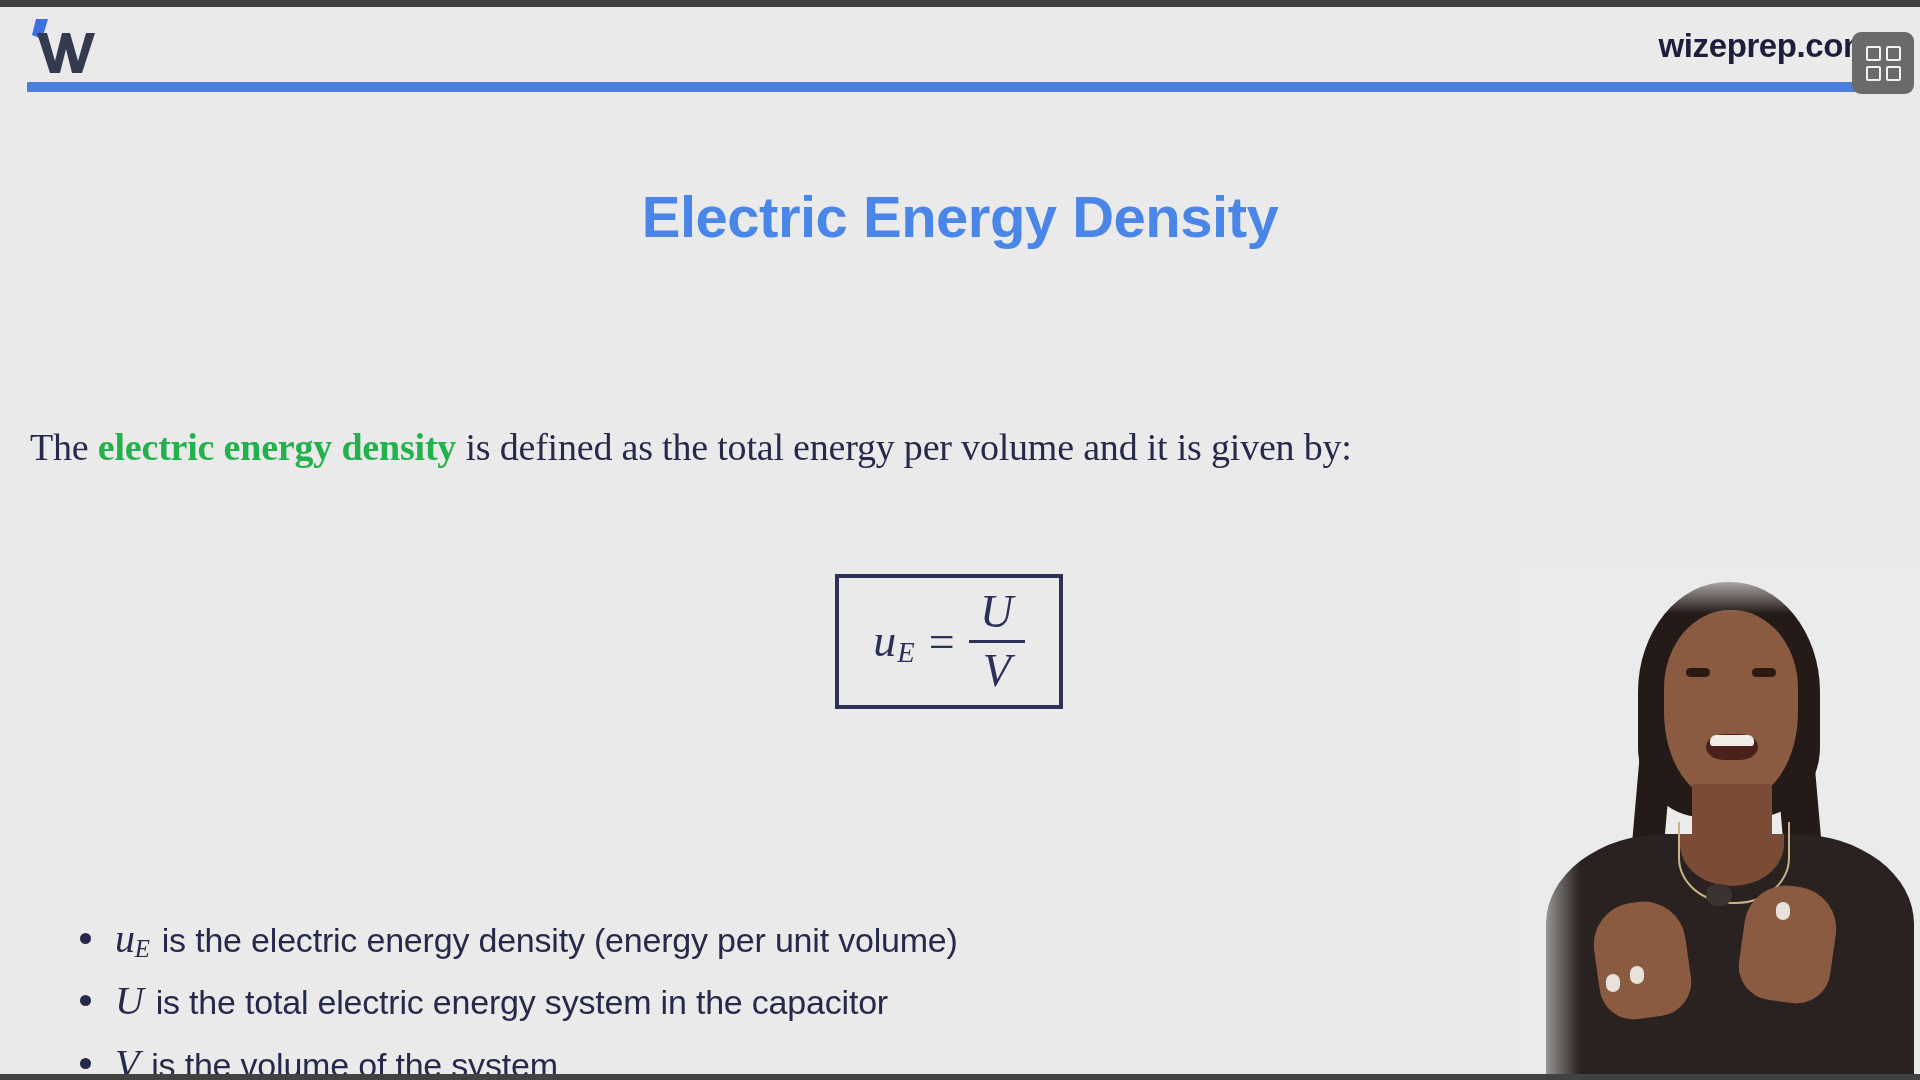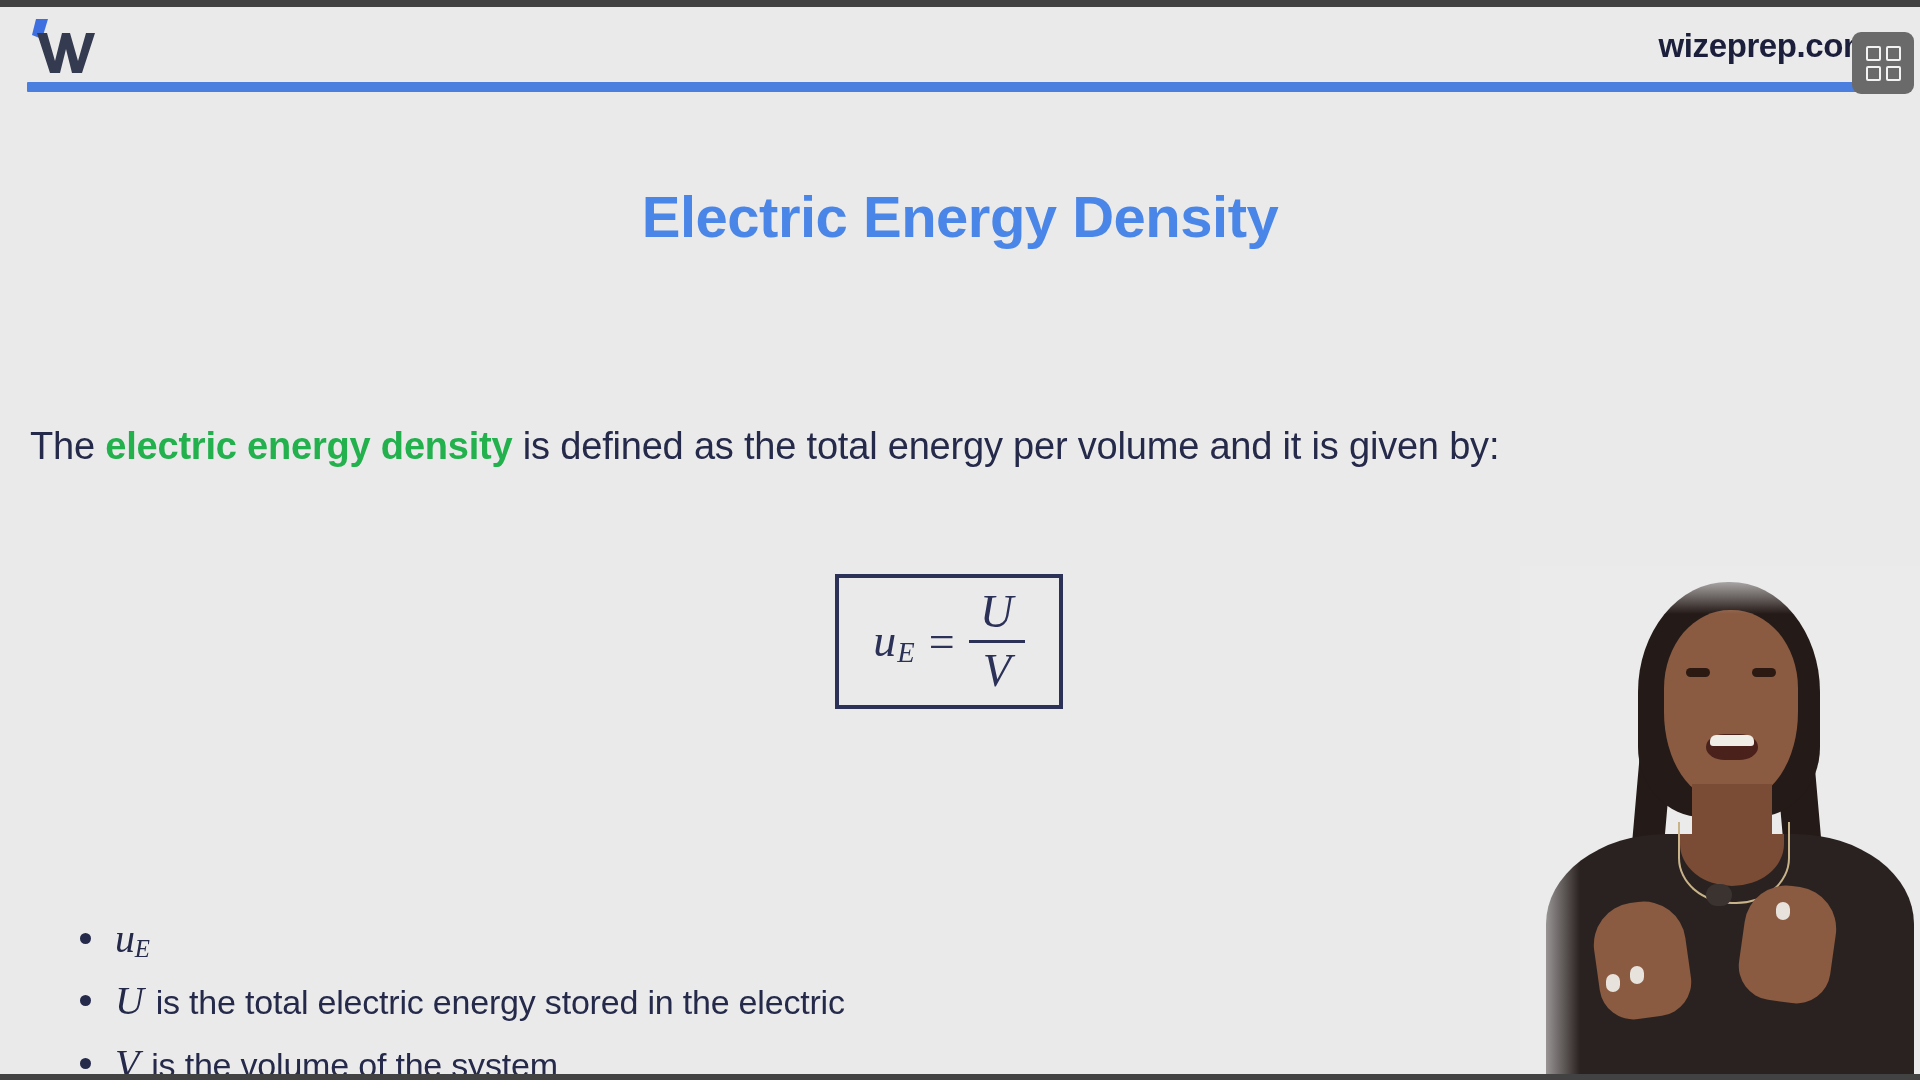--- a/index.html
+++ b/index.html
@@ -126,20 +126,21 @@
 
   #intro-line {
     position: absolute;
     top: 330px;
     left: 30px;
     width: 1700px;
     font-size: 38px;
     color: #252a4a;
     letter-spacing: -0.2px;
     white-space: nowrap;
+    font-family: Liberation Serif, serif;
   }
   #intro-line .hl {
     color: #22b14c;
     font-weight: 700;
   }
 
   
   #formula-box {
     position: absolute;
     top: 479px;
@@ -434,26 +435,27 @@
         <span class="bar"></span>
         <span class="math den">V</span>
       </span>
     </div>
 
     <div id="bullets">
 
       <div class="bullet-row">
         <span class="dot"></span>
         <span class="sym"><span>u</span><sub>E</sub></span>
+        <span>is the electric energy density (energy per unit volume)</span>
       </div>
 
       <div class="bullet-row">
         <span class="dot"></span>
         <span class="sym"><span>U</span><sub></sub></span>
-        <span>is the total electric energy stored in the electric</span>
+        <span>is the total electric energy system in the capacitor</span>
       </div>
 
       <div class="bullet-row">
         <span class="dot"></span>
         <span class="sym"><span>V</span><sub></sub></span>
         <span>is the volume of the system</span>
       </div>
 
     </div>
   </div>

